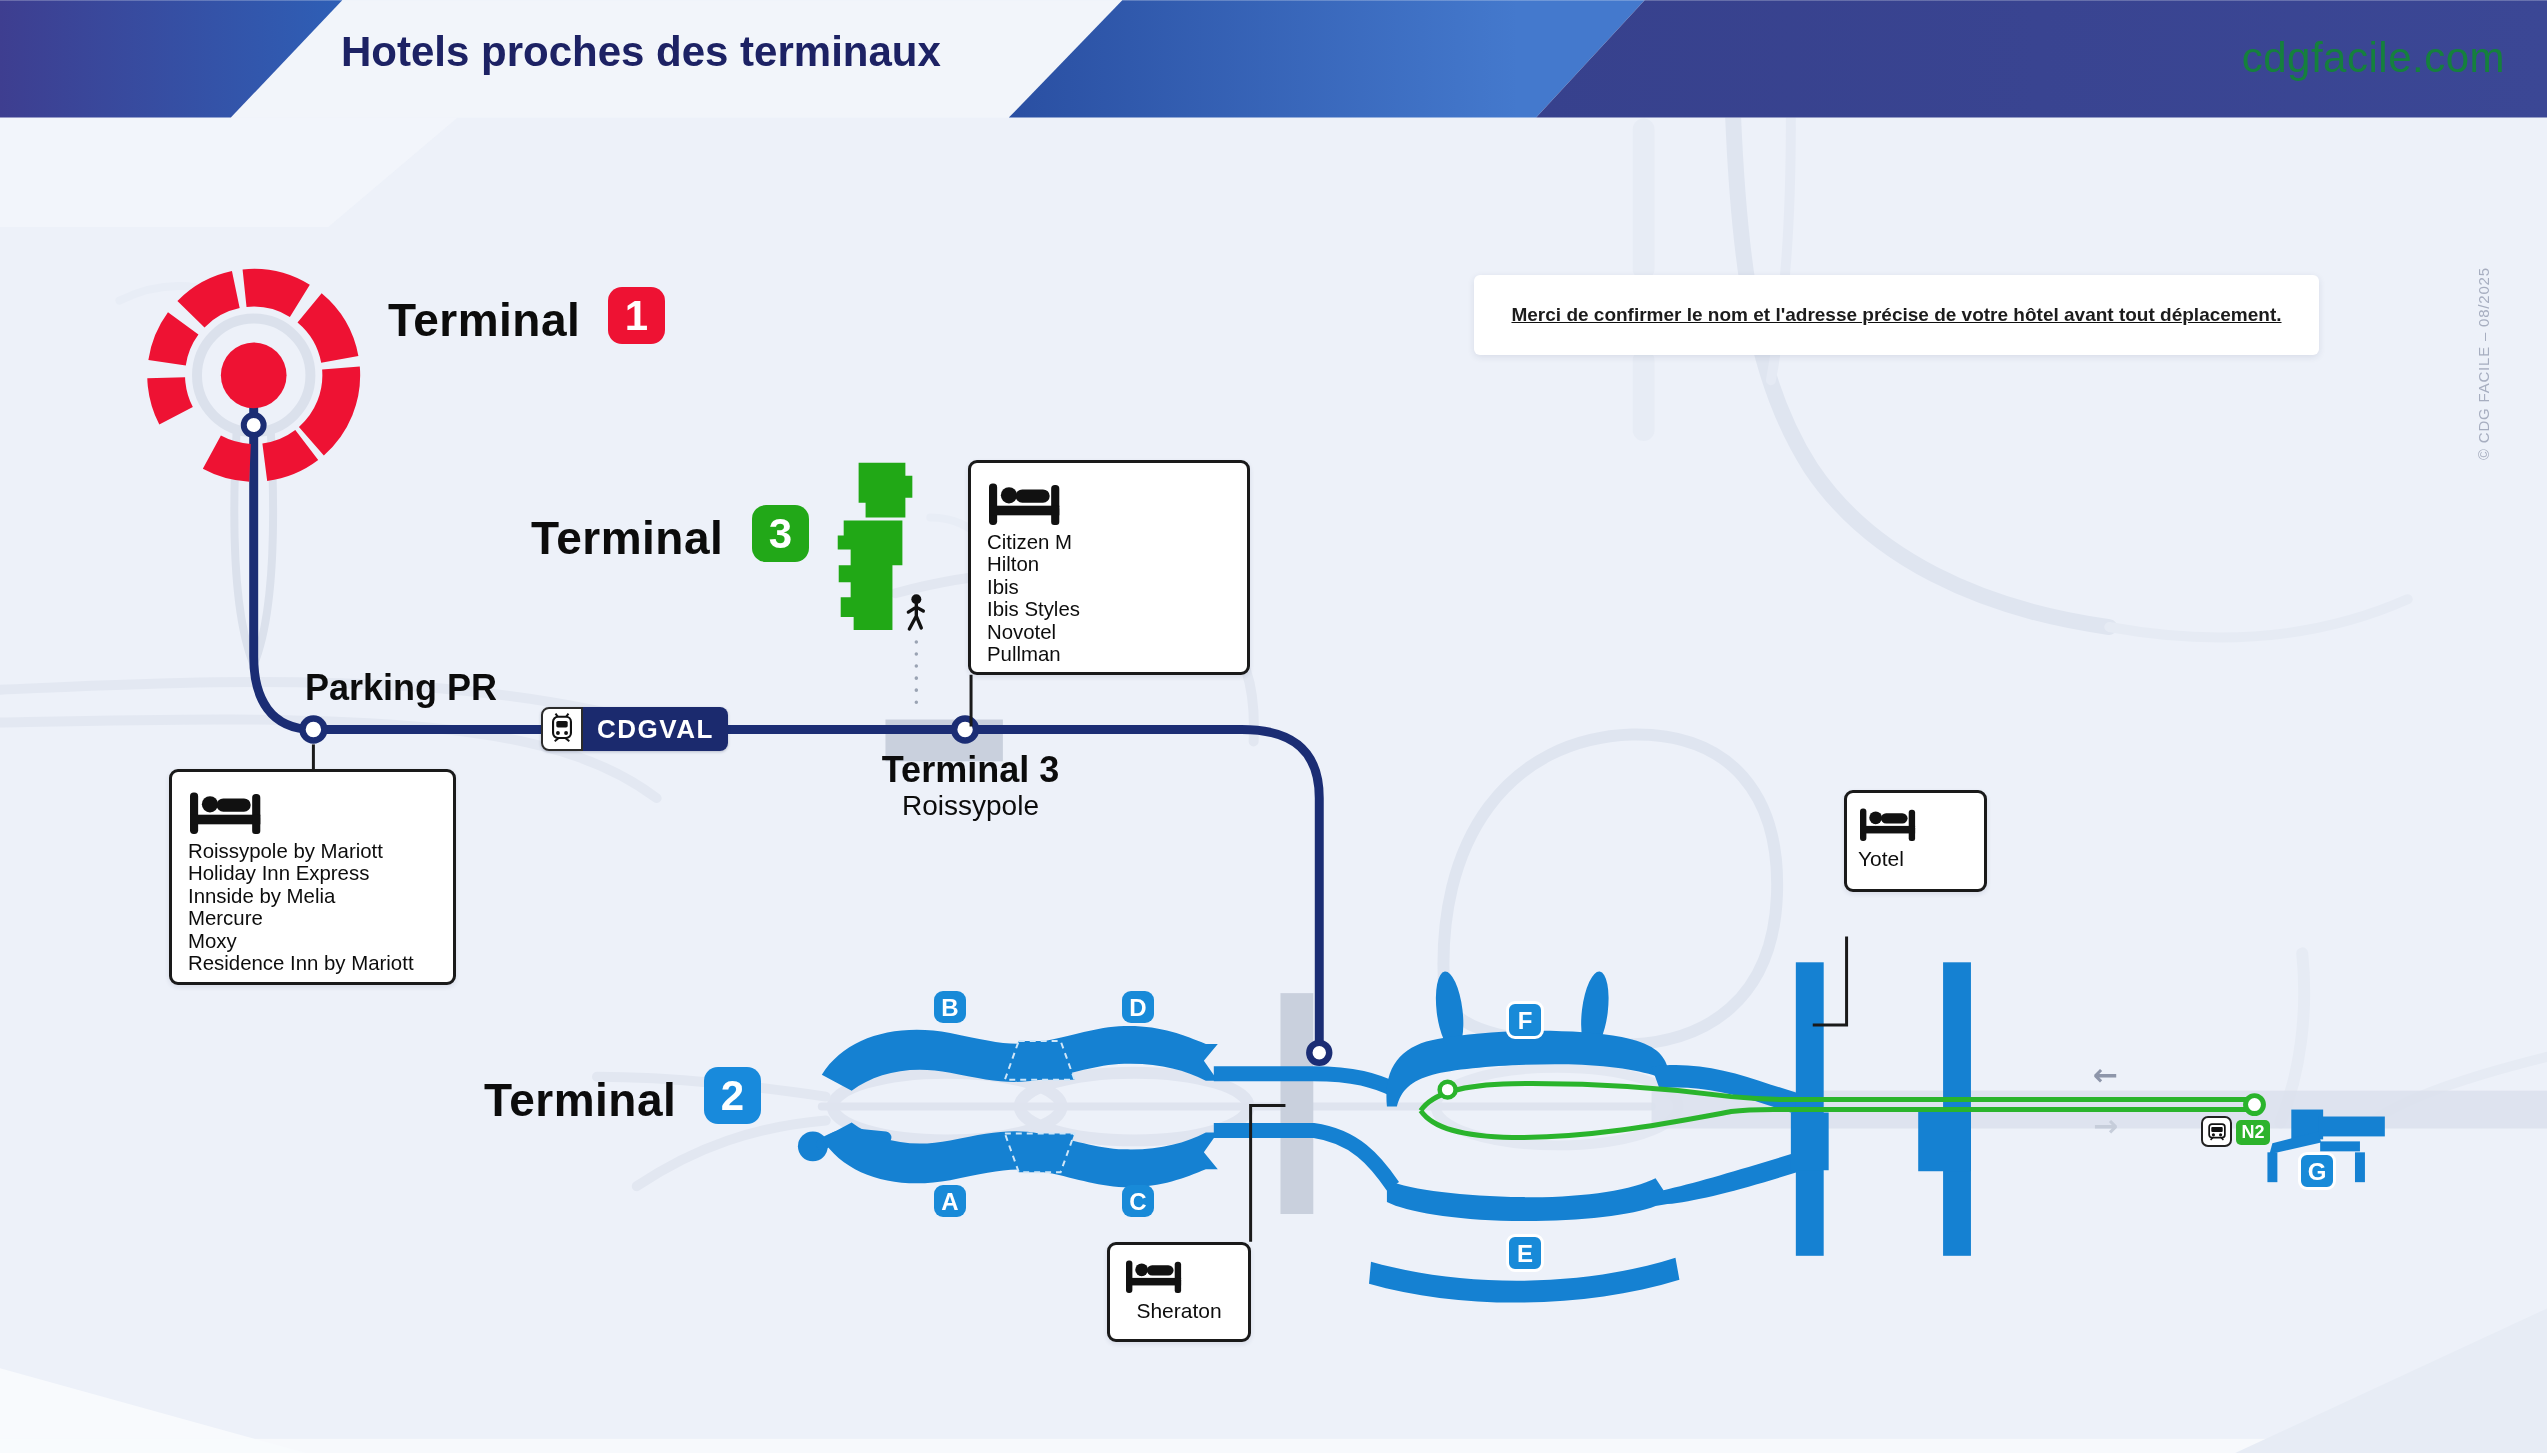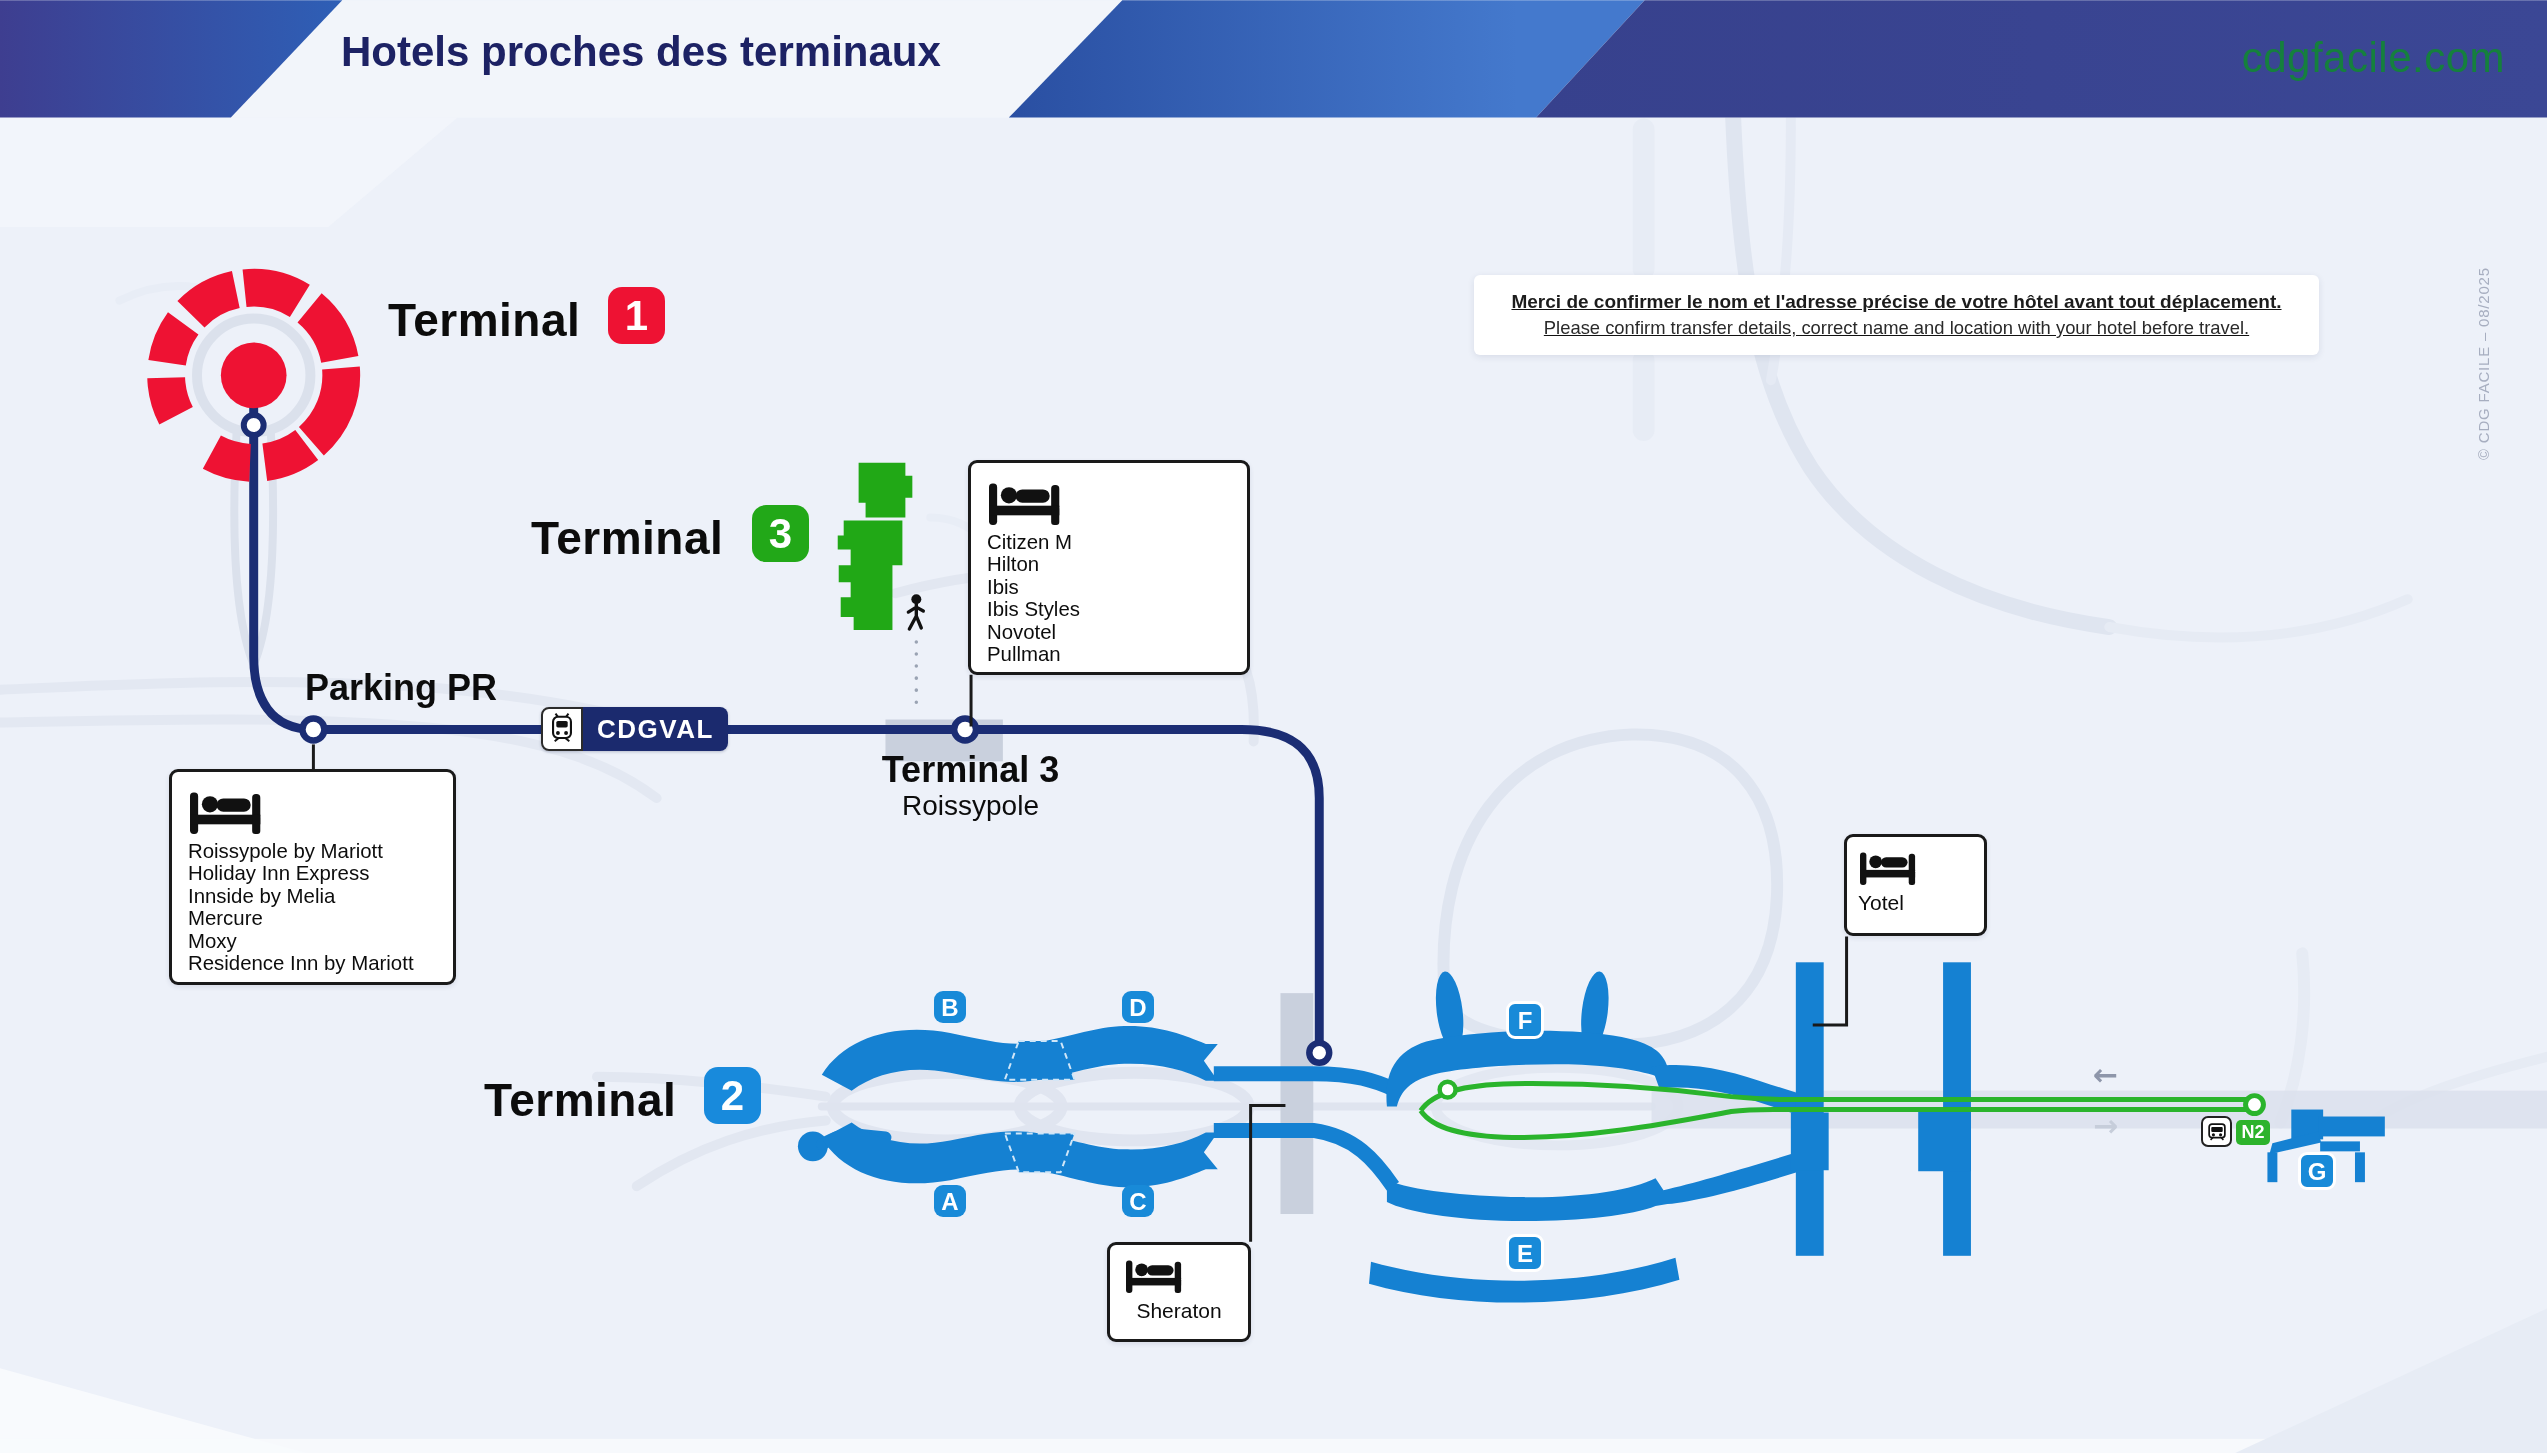--- a/index.html
+++ b/index.html
@@ -202,21 +202,20 @@
     </g>
   </svg>
 
   <div class="hdr-title">
     <div>Hotels proches des terminaux</div>
   </div>
   <div class="hdr-site">cdgfacile.com</div>
 
   <div class="notice">
     <div class="fr">Merci de confirmer le nom et l'adresse précise de votre hôtel avant tout déplacement.</div>
-    <div class="en">Please confirm transfer details, correct name and location with your hotel before travel.</div>
   </div>
 
   <div class="tlabel" style="left:388px;top:293px;">Terminal</div>
   <div class="badge-num" style="left:608px;top:287px;background:#ee1233;">1</div>
 
   <div class="tlabel" style="left:531px;top:511px;">Terminal</div>
   <div class="badge-num" style="left:752px;top:505px;background:#22a818;">3</div>
 
   <div class="tlabel" style="left:484px;top:1073px;">Terminal</div>
   <div class="badge-num" style="left:704px;top:1067px;background:#188adc;">2</div>
@@ -277,21 +276,21 @@
     <div class="list">
       <div>Citizen M</div>
       <div>Hilton</div>
       <div>Ibis</div>
       <div>Ibis Styles</div>
       <div>Novotel</div>
       <div>Pullman</div>
     </div>
   </div>
 
-  <div class="hbox small" style="left:1844px;top:834px;width:143px;height:102px;padding-left:11px;">
+  <div class="hbox small" style="left:1844px;top:790px;width:143px;height:102px;padding-left:11px;">
     <svg class="bed" width="58" height="36" viewBox="0 0 100 62">
       <g fill="#111">
           <rect x="0" y="6" width="11" height="56" rx="5"></rect>
           <circle cx="27" cy="22" r="11"></circle>
       <rect x="36" y="14" width="46" height="18" rx="9"></rect>
           <rect x="84" y="8" width="11" height="34" rx="5"></rect>
       <rect x="0" y="36" width="95" height="13"></rect>
           <rect x="84" y="36" width="11" height="26" rx="4"></rect>
         </g>
     </svg>

